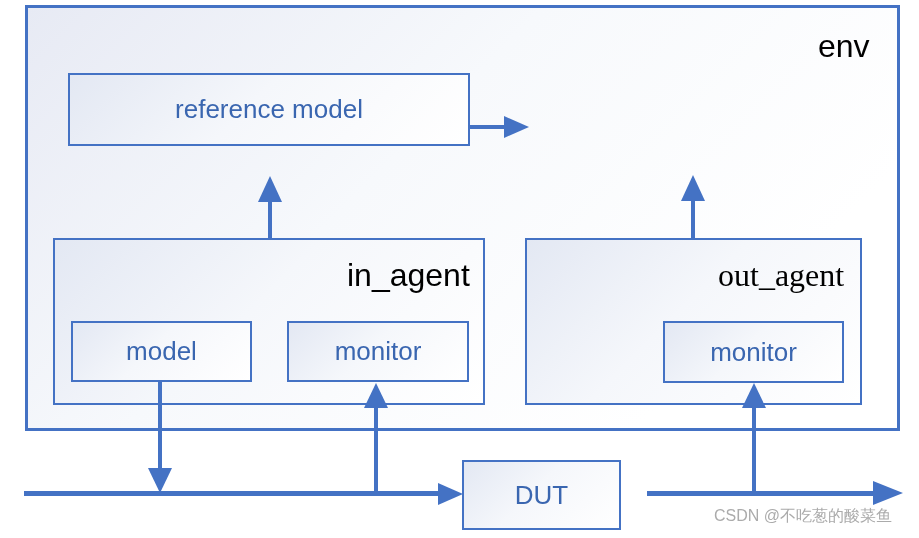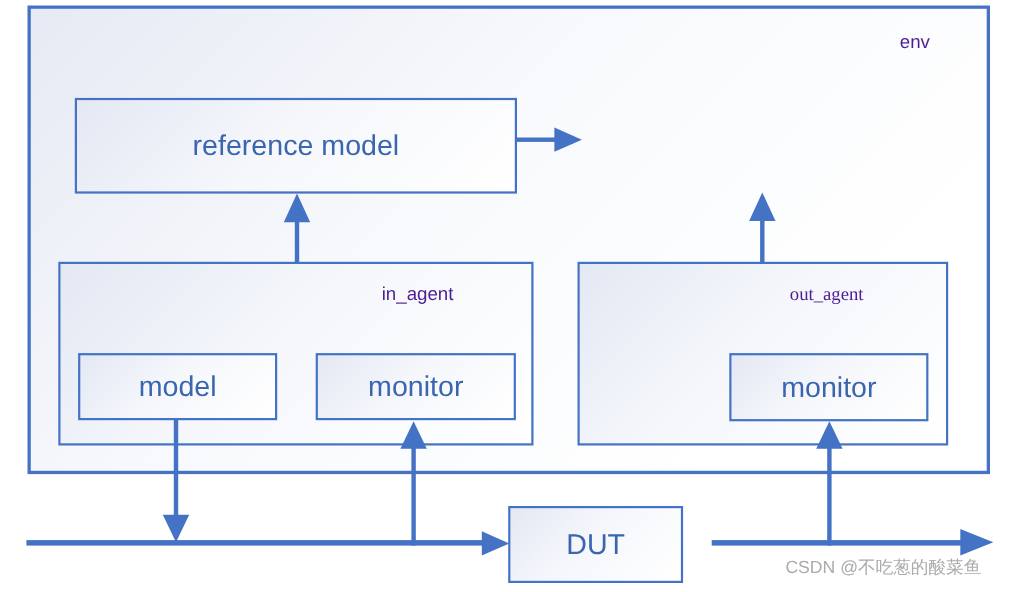--- a/index.html
+++ b/index.html
@@ -19,31 +19,31 @@
   .env{
     left:25px;top:5px;width:875px;height:426px;
     border-width:3px;
     background:linear-gradient(135deg,#e7eaf4 0%,#f7f9fc 40%,#ffffff 80%);
     z-index:1;
   }
   .node{
     display:flex;align-items:center;justify-content:center;
     color:#3a66b0;font-size:26px;z-index:2;
   }
-  .ref{left:68px;top:89px;width:402px;height:87px;}
+  .ref{left:68px;top:73px;width:402px;height:73px;}
   .sb{left:529px;top:79px;width:329px;height:95px;}
   .agent{z-index:2;}
   .in-agent{left:53px;top:238px;width:432px;height:167px;}
   .out-agent{left:525px;top:238px;width:337px;height:167px;}
   .driver{left:71px;top:321px;width:181px;height:61px;z-index:3;}
   .mon-in{left:287px;top:321px;width:182px;height:61px;z-index:3;}
   .mon-out{left:663px;top:321px;width:181px;height:62px;z-index:3;}
   .dut{left:462px;top:460px;width:159px;height:70px;z-index:3;}
   .corner-label{
-    position:absolute;color:#4c1d95;font-size:17px;line-height:1;
+    position:absolute;color:#000000;font-size:32px;line-height:1;
     z-index:4;white-space:nowrap;
   }
   .env-label{left:818px;top:30px;}
   .in-agent-label{left:347px;top:259px;text-align:center;}
   .out-agent-label{left:718px;top:259px;font-family:Liberation Serif, serif;}
   .stem{position:absolute;background:#4472C4;z-index:5;}
   .s-ref-sb{left:470px;top:125px;width:36px;height:4px;}
   .s-inagent-ref{left:268px;top:200px;width:4px;height:40px;}
   .s-outagent-sb{left:691px;top:199px;width:4px;height:40px;}
   .s-driver{left:158px;top:380px;width:4px;height:90px;}

